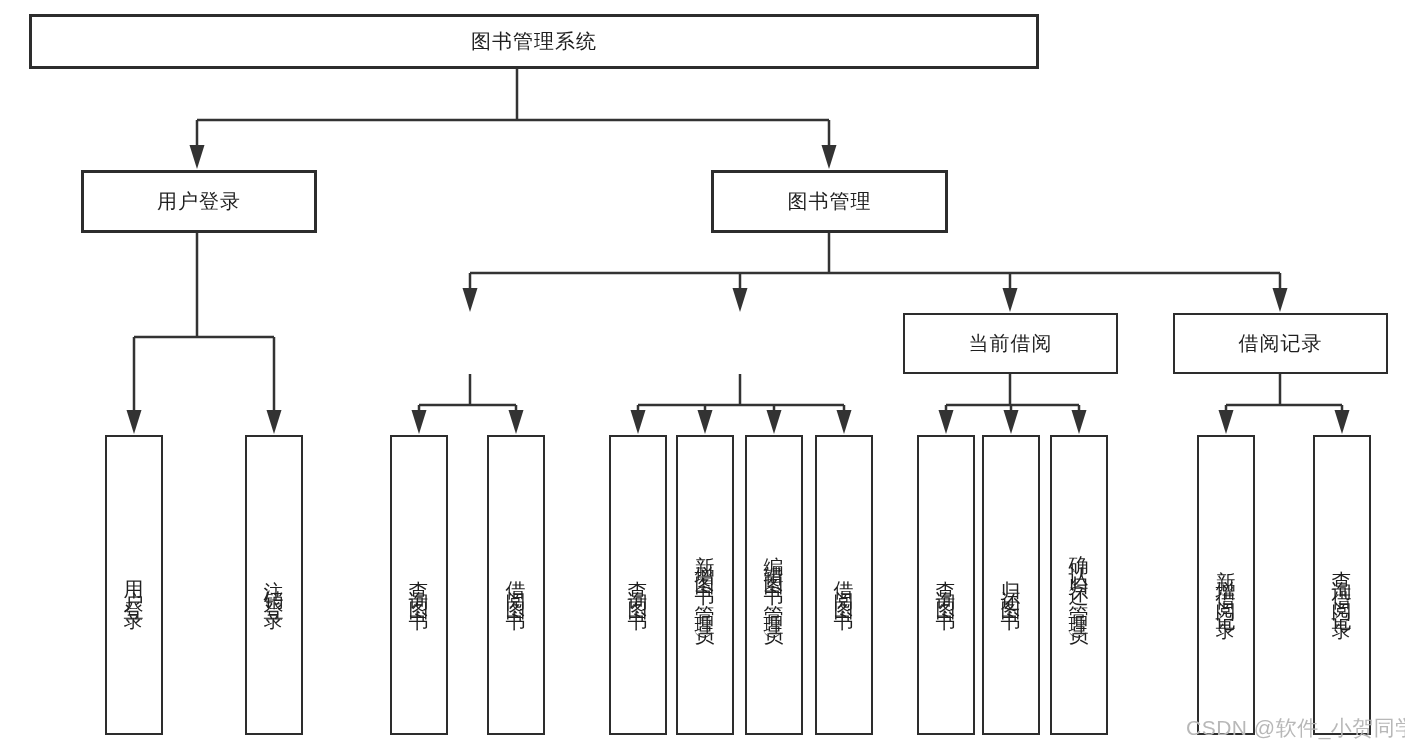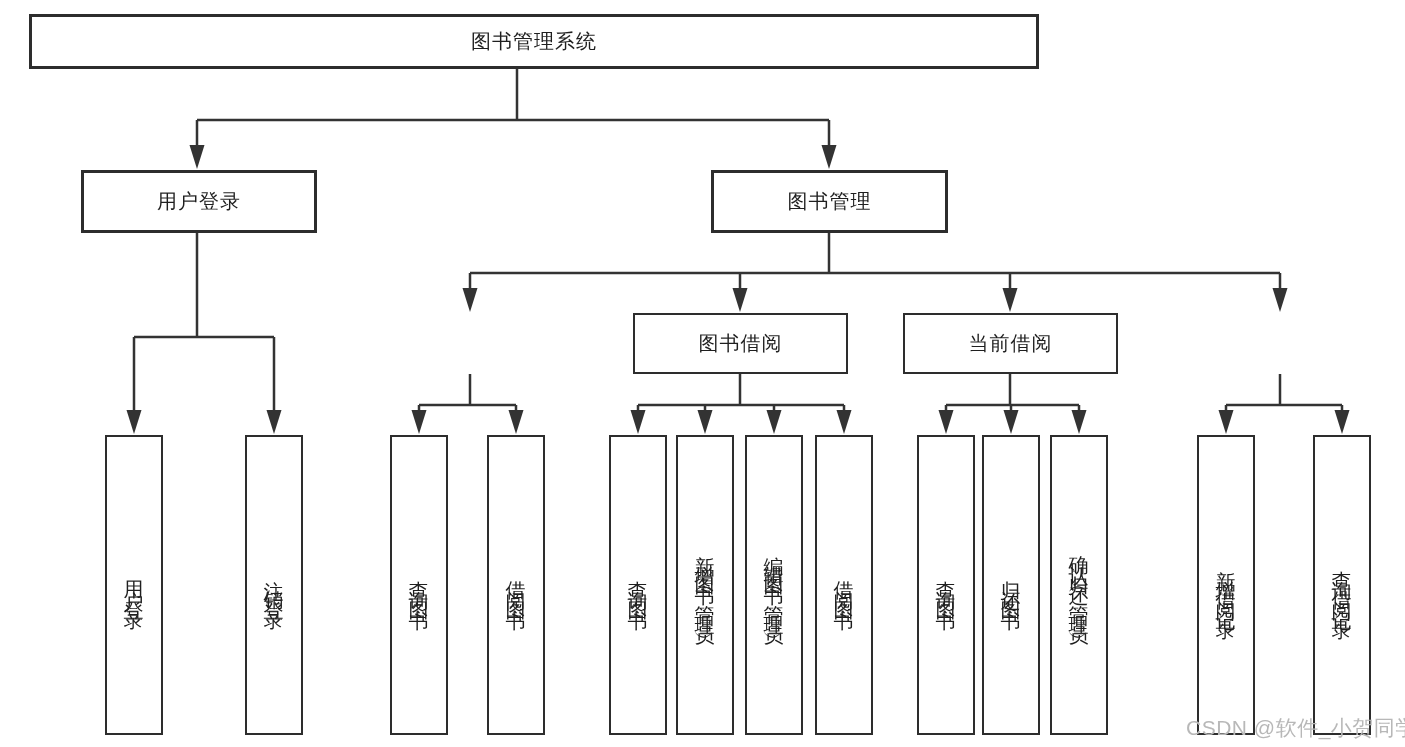--- a/index.html
+++ b/index.html
@@ -97,25 +97,25 @@
     <span>图书管理系统</span>
   </div>
 
   <div class="node" style="left:81px;top:170px;width:236px;height:63px;">
     <span>用户登录</span>
   </div>
   <div class="node" style="left:711px;top:170px;width:237px;height:63px;">
     <span>图书管理</span>
   </div>
 
-  <div class="node lvl3" style="left:633px;top:313px;width:215px;height:61px;">
-    <span>图书借阅</span>
-  </div>
   <div class="node lvl3" style="left:903px;top:313px;width:215px;height:61px;text-align:right;">
     <span>当前借阅</span>
+  </div>
+  <div class="node lvl3" style="left:1173px;top:313px;width:215px;height:61px;">
+    <span>借阅记录</span>
   </div>
 
   <div class="node leaf" style="left:105px;top:435px;width:58px;height:300px;">
     <span class="vtext">用户登录</span>
   </div>
   <div class="node leaf" style="left:245px;top:435px;width:58px;height:300px;">
     <span class="vtext">注销登录</span>
   </div>
 
   <div class="node leaf" style="left:390px;top:435px;width:58px;height:300px;">

